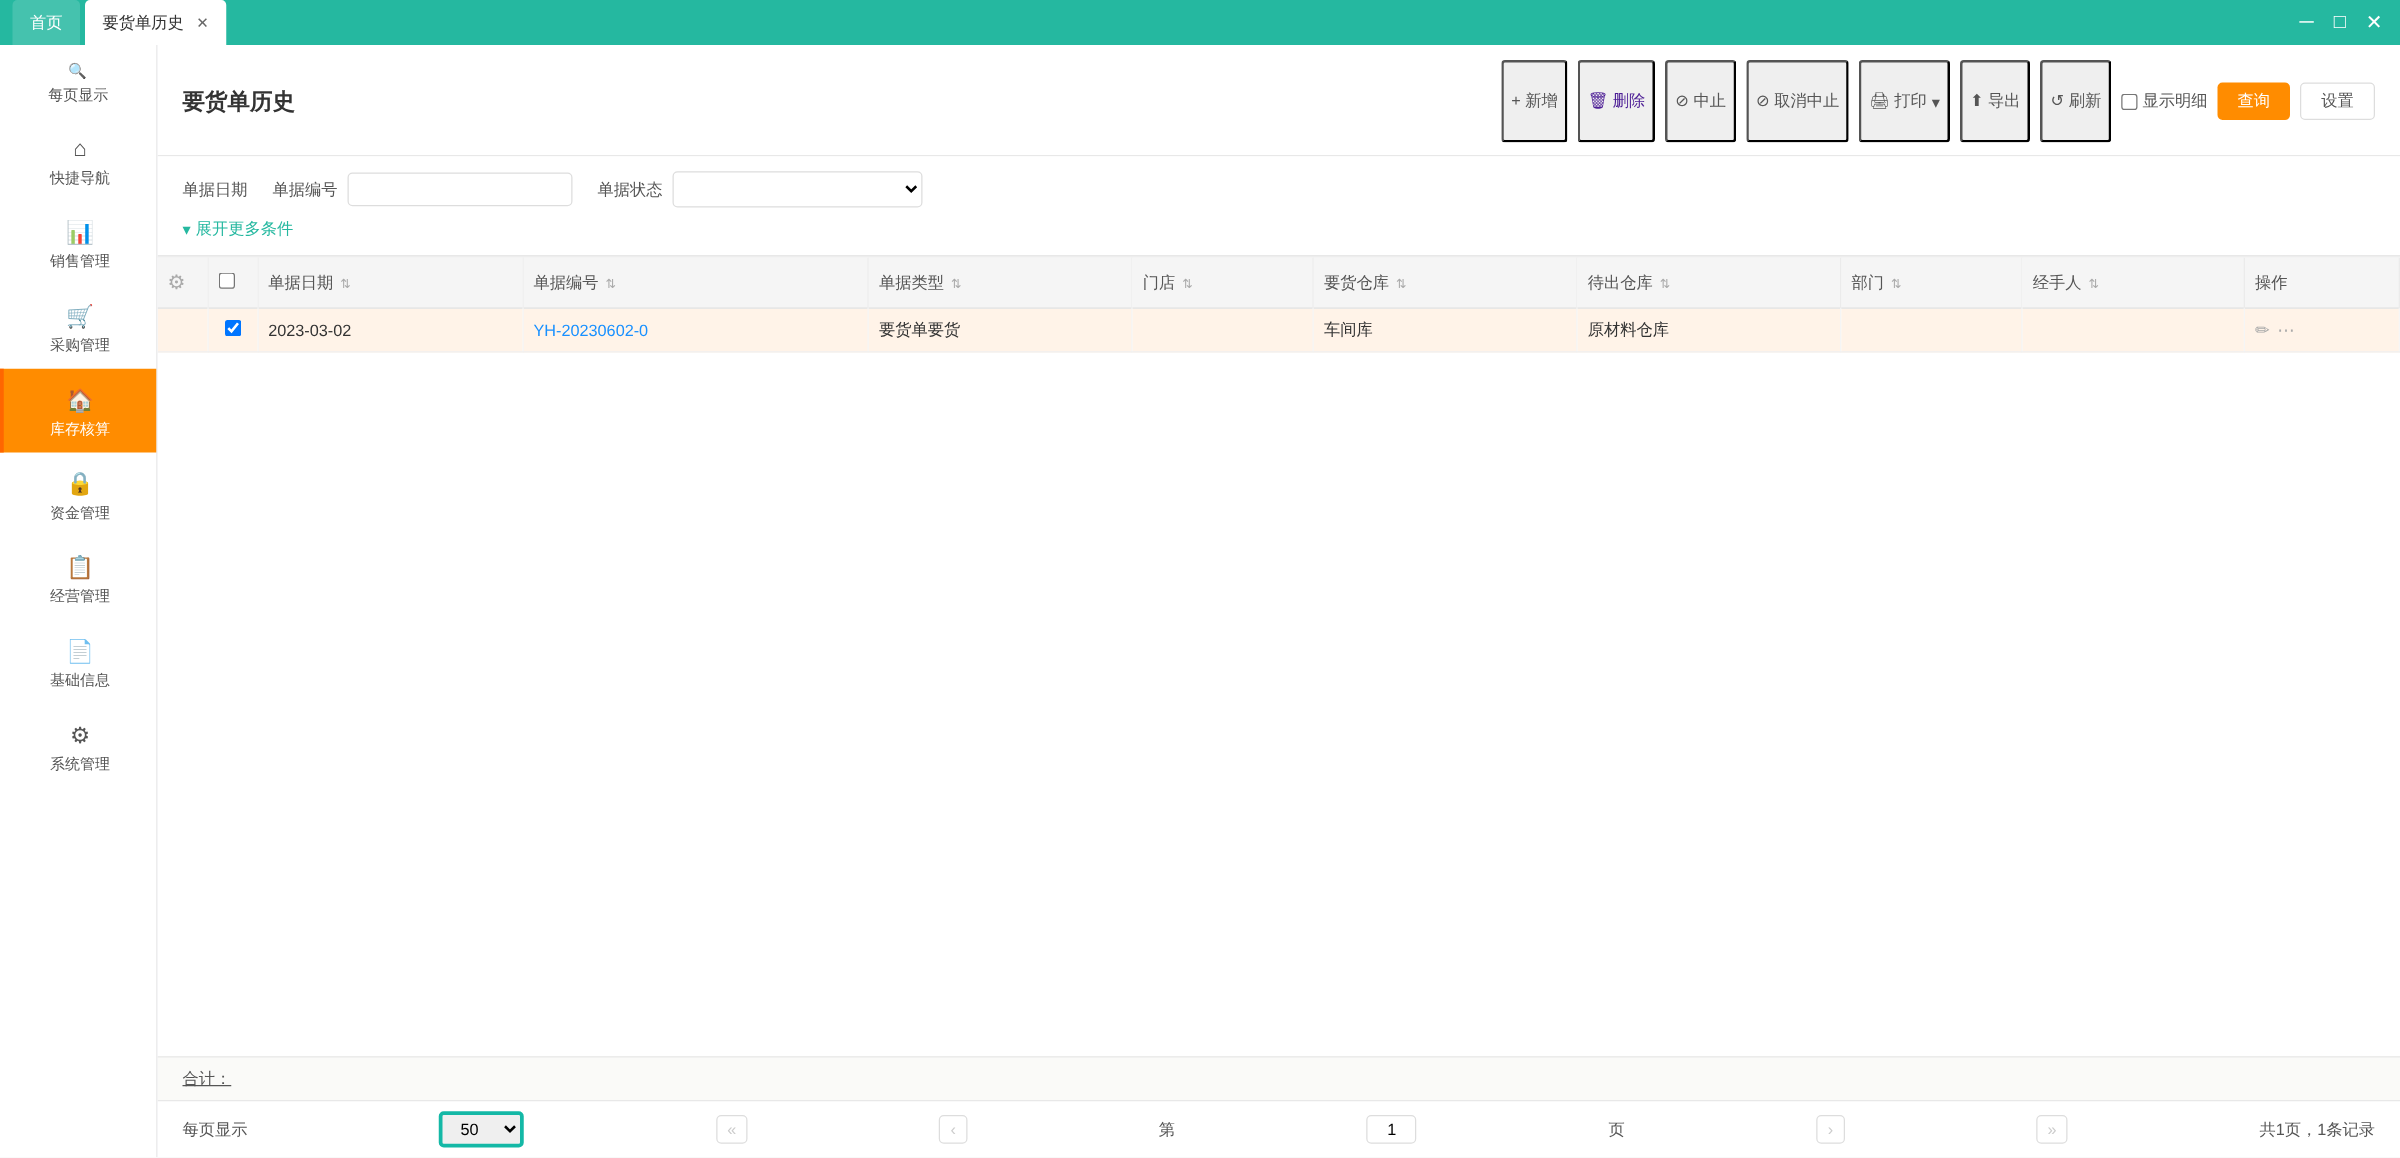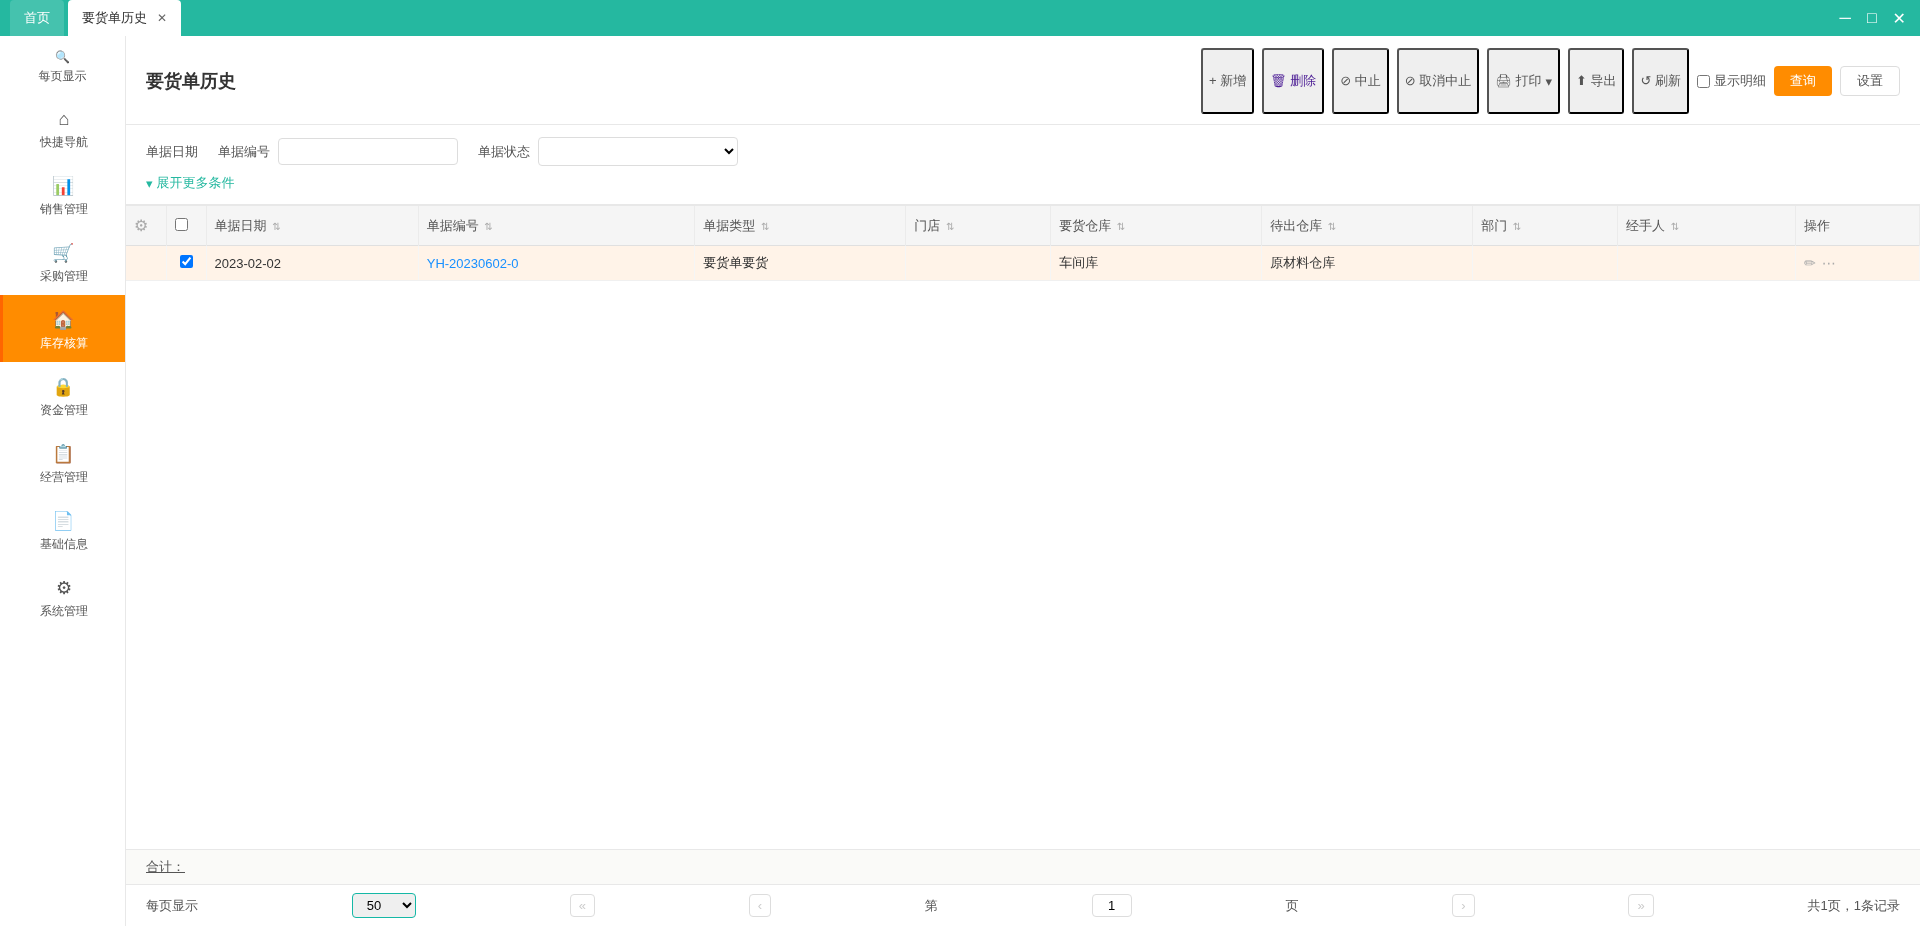--- a/index.html
+++ b/index.html
@@ -63,21 +63,21 @@
     .link-text { color: #1890ff; cursor: pointer; text-decoration: none; }
     .row-actions { display: flex; gap: 6px; align-items: center; }
     .row-action-icon { color: #aaa; cursor: pointer; font-size: 14px; }
     .settings-col { width: 40px; text-align: center; }
 
     
     .summary-row { background: #fafaf8; border-top: 1px solid #e8e8e8; padding: 8px 20px; color: #555; font-size: 13px; display: flex; align-items: center; gap: 10px; text-decoration: underline; }
 
     
     .pagination { background: white; border-top: 1px solid #e8e8e8; padding: 8px 20px; display: flex; align-items: center; justify-content: space-between; gap: 8px; font-size: 13px; color: #555; }
-    .page-size-select { border: 1px solid #14b8a6; border-radius: 4px; padding: 3px 10px; font-size: 13px; }
+    .page-size-select { border: 3px solid #14b8a6; border-radius: 4px; padding: 3px 10px; font-size: 13px; }
     .page-btn { border: 1px solid #ddd; background: white; padding: 3px 8px; border-radius: 4px; cursor: pointer; color: #555; font-size: 13px; }
     .page-btn.disabled { color: #ccc; cursor: not-allowed; }
     .page-input { border: 1px solid #ddd; border-radius: 4px; padding: 3px 6px; width: 40px; text-align: center; font-size: 13px; }
     .gear-icon { cursor: pointer; color: #aaa; font-size: 16px; }
 
     .checkbox-col { width: 40px; text-align: center; }
 
     
     .display-toggle { display: flex; align-items: center; gap: 4px; font-size: 13px; color: #555; }
     .display-toggle input { margin: 0; }
@@ -257,21 +257,21 @@
               <span>操作</span>
             </th>
           </tr>
         </thead>
         <tbody>
           <tr class="selected">
             <td class="settings-col"></td>
             <td class="checkbox-col">
               <input type="checkbox" checked="" style="">
             </td>
-            <td>2023-02-02</td>
+            <td>2023-03-02</td>
             <td>
               <a class="link-text">YH-20230602-0</a>
             </td>
             <td>要货单要货</td>
             <td></td>
             <td>车间库</td>
             <td>原材料仓库</td>
             <td></td>
             <td></td>
             <td>

